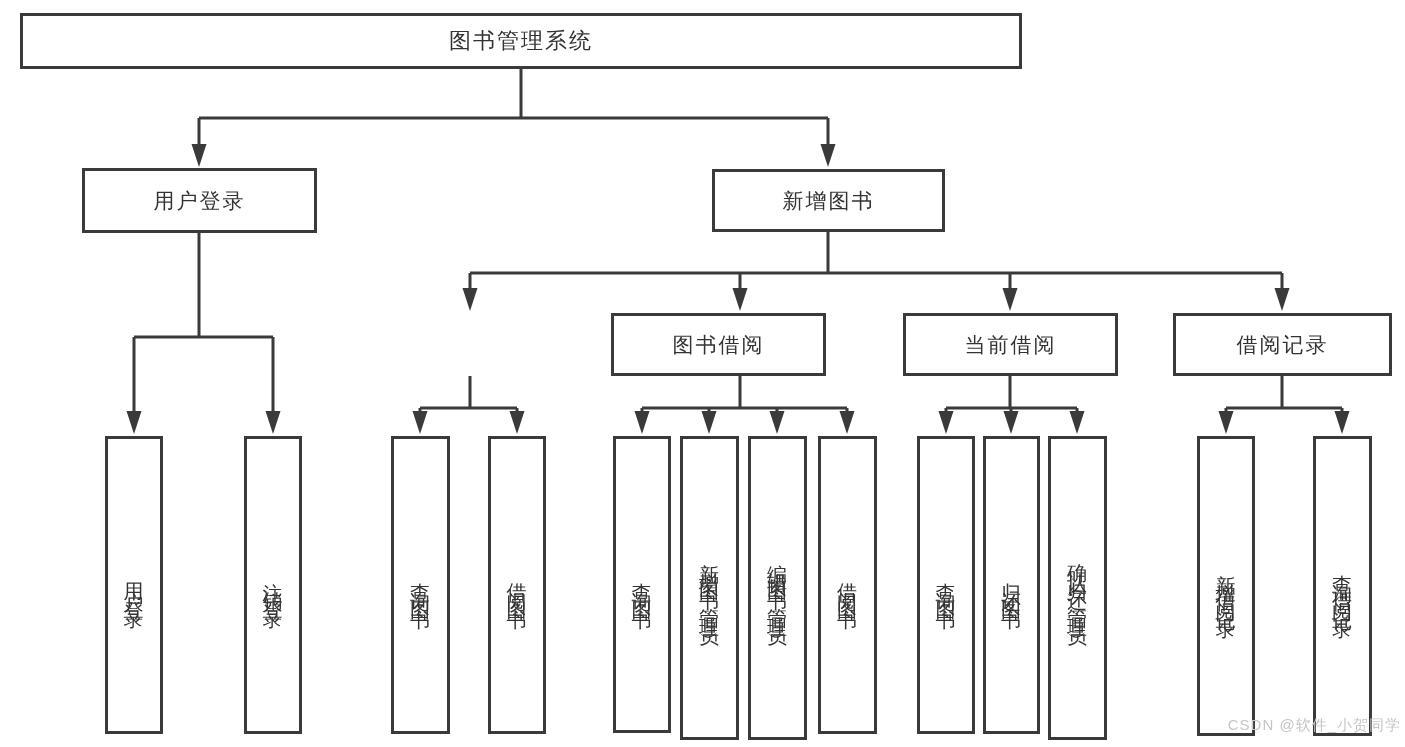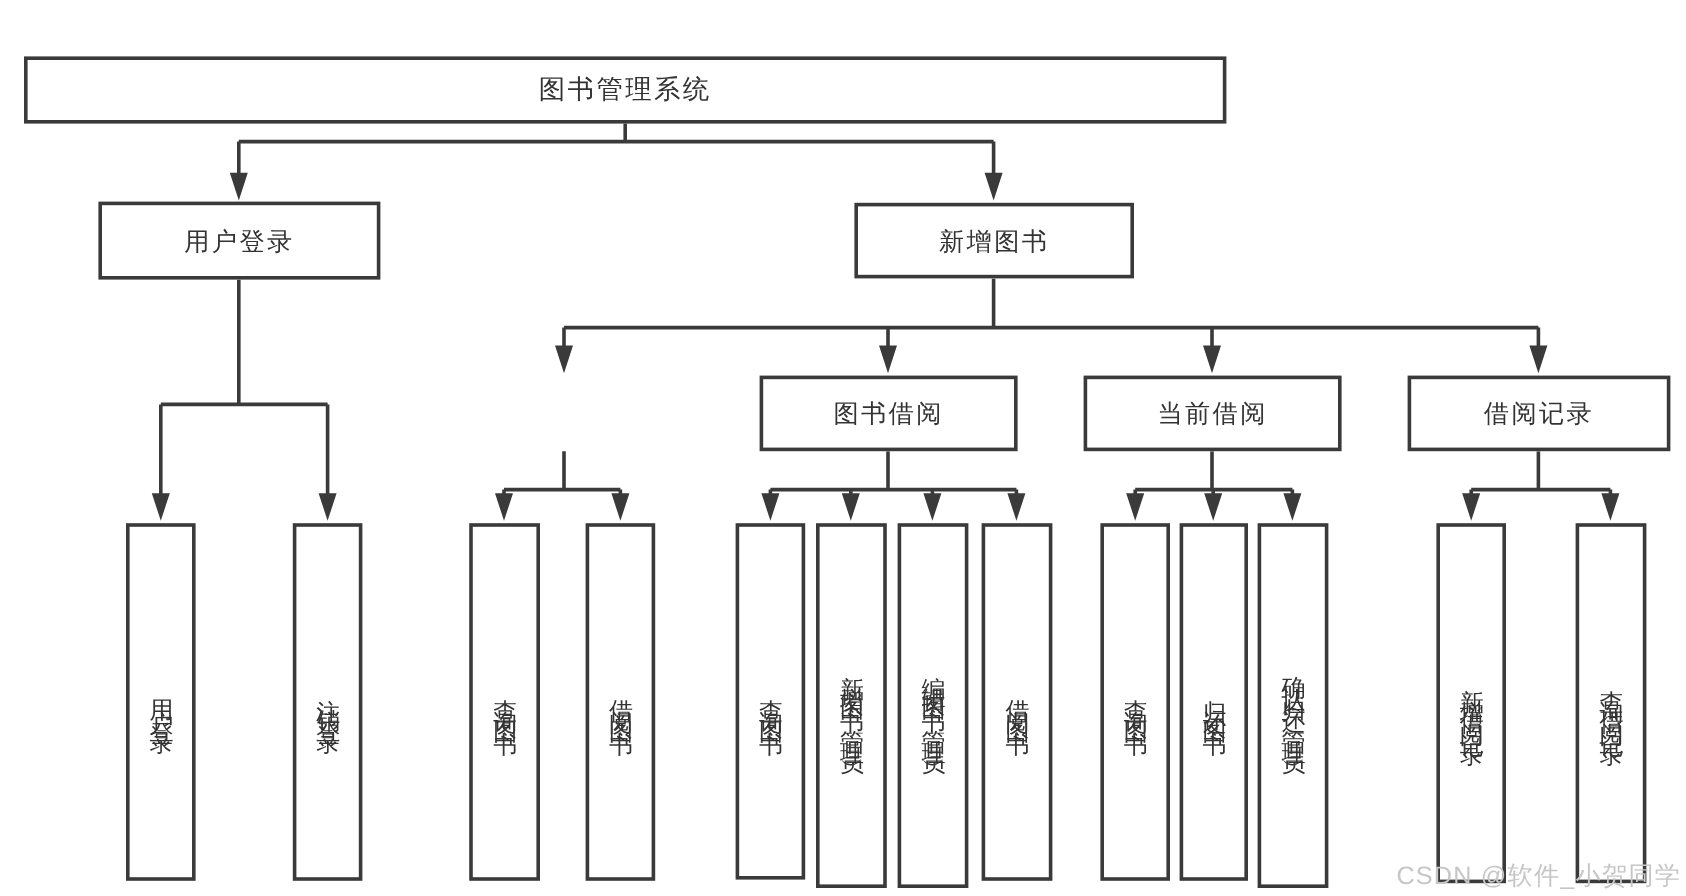--- a/index.html
+++ b/index.html
@@ -41,33 +41,32 @@
     align-items: center;
     justify-content: center;
   }
   .node.h {
     font-size: 21px;
     letter-spacing: 2px;
   }
   .node.root-box {
     font-size: 22px;
     letter-spacing: 2px;
-    margin-top: 34px;
   }
   .node.v {
     writing-mode: vertical-rl;
     font-size: 20px;
     letter-spacing: 9px;
     line-height: 1;
   }
   .watermark {
     position: absolute;
     top: 716px;
     right: 4px;
-    font-size: 21px;
+    font-size: 15px;
     color: var(--watermark, #c6c6c6);
     letter-spacing: 1px;
     z-index: 5;
     white-space: nowrap;
   }
 </style>
 </head>
 <body>
 
 <div class="canvas">
@@ -106,21 +105,21 @@
     <path d="M1282 376 V408 M1226 408 H1342 M1226 408 V414 M1342 408 V414"></path>
     <polygon points="1226,434 1218.5,411 1233.5,411"></polygon>
     <polygon points="1342,434 1334.5,411 1349.5,411"></polygon>
   </svg>
 
   <div class="node h root-box" style="left:20px; top:13px; width:1002px; height:56px">图书管理系统</div>
 
   <div class="node h" style="left:82px; top:168px; width:235px; height:65px">用户登录</div>
   <div class="node h" style="left:712px; top:169px; width:233px; height:63px">新增图书</div>
 
-  <div class="node h" style="left:633px; top:313px; width:215px; height:63px">图书借阅</div>
+  <div class="node h" style="left:611px; top:313px; width:215px; height:63px">图书借阅</div>
   <div class="node h" style="left:903px; top:313px; width:215px; height:63px">当前借阅</div>
   <div class="node h" style="left:1173px; top:313px; width:219px; height:63px">借阅记录</div>
 
   <div class="node v" style="left:105px; top:436px; width:58px; height:298px">用户登录</div>
   <div class="node v" style="left:244px; top:436px; width:58px; height:298px">注销登录</div>
 
   <div class="node v" style="left:391px; top:436px; width:59px; height:298px">查询图书</div>
   <div class="node v" style="left:488px; top:436px; width:58px; height:298px">借阅图书</div>
 
   <div class="node v" style="left:613px; top:436px; width:58px; height:297px">查询图书</div>

